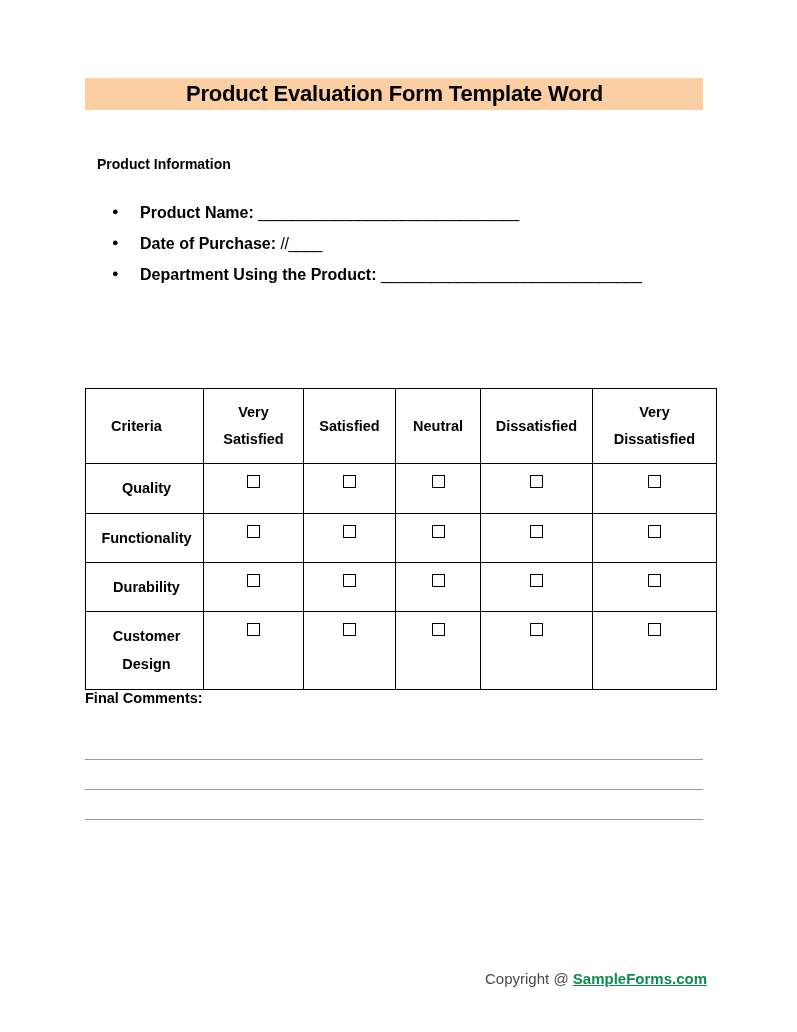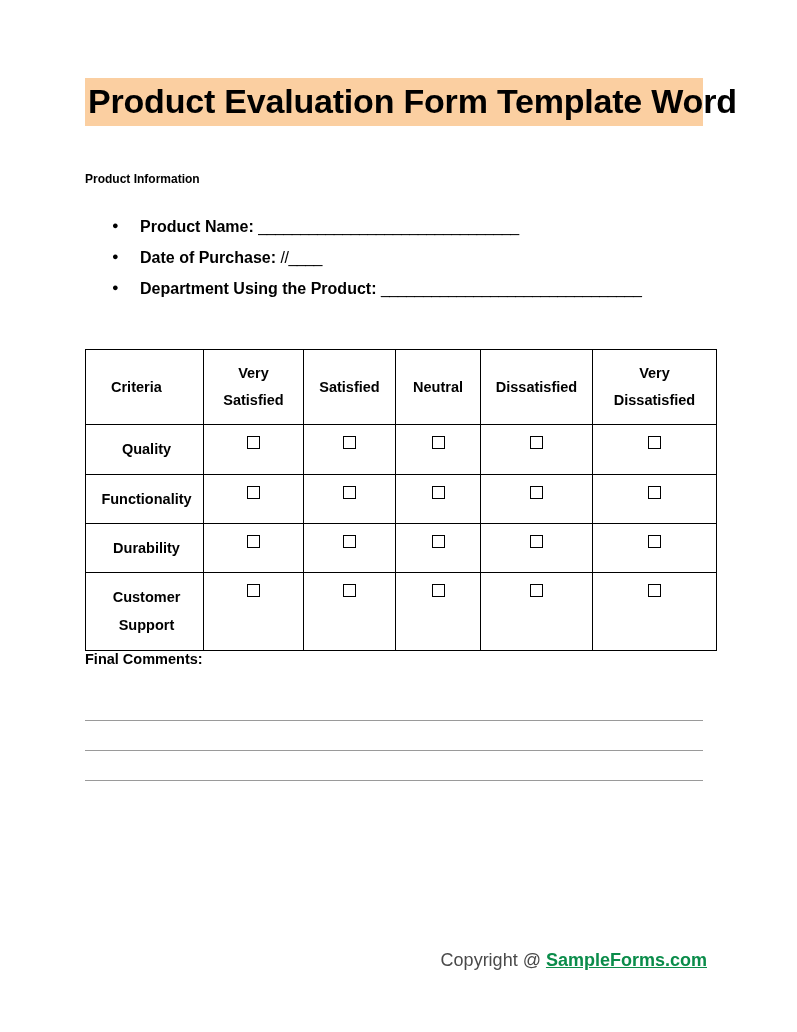--- a/index.html
+++ b/index.html
@@ -18,33 +18,33 @@
   .page {
     position: absolute;
     left: 0; top: 0;
     width: 797px;
     height: 1032px;
     box-sizing: border-box;
     padding: 78px 94px 0 85px;
   }
   .doc-title {
     background: #fbcfa1;
-    font-size: 34px;
+    font-size: 22px;
     font-weight: bold;
     letter-spacing: -0.2px;
     line-height: 1.33;
     padding: 1px 2px 2px 3px;
     margin: 0 0 0 0;
     white-space: nowrap;
     text-align: center;
   }
   .section-heading {
-    font-size: 12px;
-    font-weight: bold;
-    margin: 46px 0 0 0;
+    font-size: 14px;
+    font-weight: bold;
+    margin: 46px 0 0 12px;
   }
   ul.info-list {
     list-style: none;
     margin: 26px 0 0 0;
     padding: 0 0 0 27px;
   }
   ul.info-list li {
     font-size: 16px;
     font-weight: bold;
     line-height: 1.92;
@@ -58,21 +58,21 @@
     left: 0;
     top: 0;
     font-size: 11px;
     line-height: 2.5;
   }
   .fill-line {
     font-weight: normal;
     letter-spacing: -0.5px;
   }
   table.eval {
-    margin-top: 45px;
+    margin-top: 98px;
     border-collapse: collapse;
     width: 608px;
     table-layout: fixed;
   }
   table.eval th, table.eval td {
     border: 1.3px solid #000000;
     font-size: 14.5px;
     padding: 0;
   }
   table.eval th {
@@ -115,22 +115,22 @@
   }
   .comment-line {
     border-bottom: 1.2px solid #9a9a9a;
     height: 28px;
   }
   .comment-line:nth-child(2) { height: 29px; }
   .comment-line:nth-child(3) { height: 29px; }
   .footer {
     position: absolute;
     right: 90px;
-    bottom: 61px;
-    font-size: 18px;
+    bottom: 45px;
+    font-size: 15px;
     color: #4a4a4a;
     white-space: nowrap;
   }
   .footer a {
     color: #0a8c4a;
     font-weight: bold;
     text-decoration: underline;
   }
   .col-criteria { width: 118px; }
   .col-vs { width: 100px; }
@@ -209,21 +209,21 @@
         <td class="row-label">Durability</td>
         <td class="cb"><span class="checkbox"></span></td>
         <td class="cb"><span class="checkbox"></span></td>
         <td class="cb"><span class="checkbox"></span></td>
         <td class="cb"><span class="checkbox"></span></td>
         <td class="cb"><span class="checkbox"></span></td>
       </tr>
       <tr style="height:70px">
         <td class="row-label">
           <span>Customer</span><br>
-          <span>Support</span>
+          <span>Design</span>
         </td>
         <td class="cb"><span class="checkbox"></span></td>
         <td class="cb"><span class="checkbox"></span></td>
         <td class="cb"><span class="checkbox"></span></td>
         <td class="cb"><span class="checkbox"></span></td>
         <td class="cb"><span class="checkbox"></span></td>
       </tr>
     </tbody>
   </table>
 

